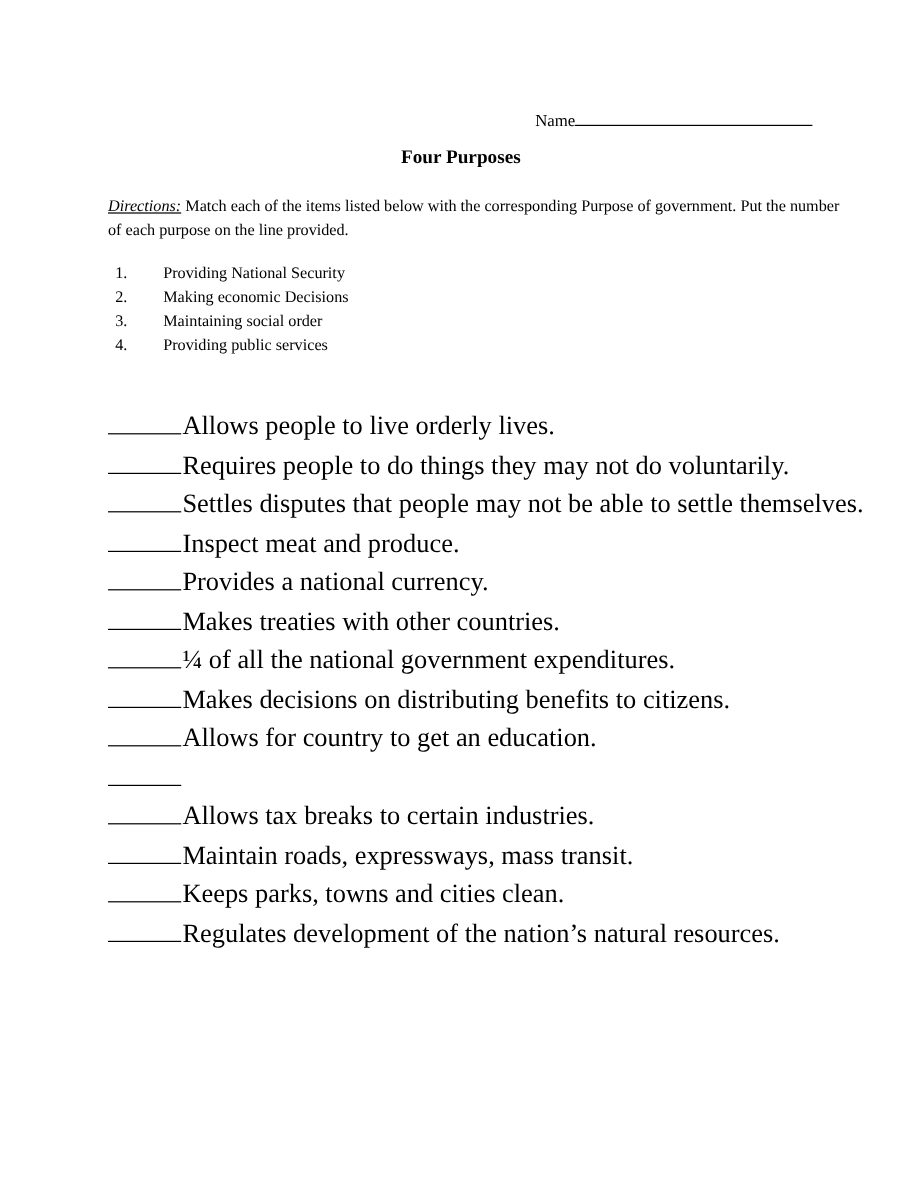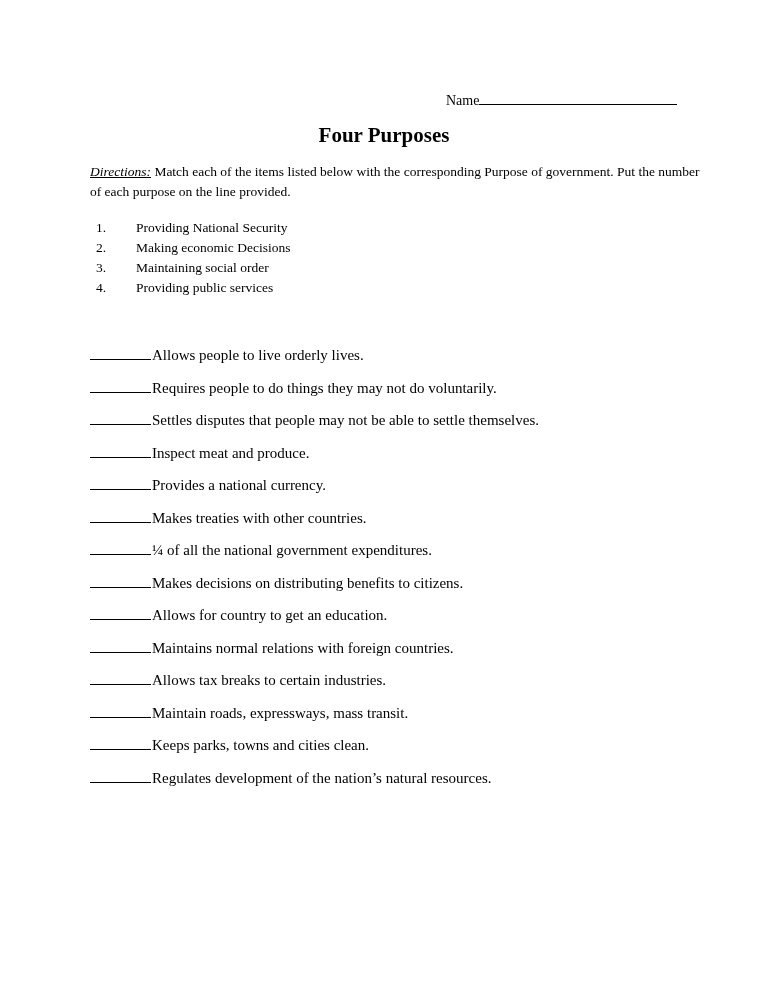--- a/index.html
+++ b/index.html
@@ -10,36 +10,36 @@
   .name-line {
     position: absolute; top: 90px; left: 446px;
     font-size: 14px; white-space: nowrap;
   }
   .name-blank {
     display: inline-block; width: 198px; border-bottom: 1px solid #000;
     height: 14px; vertical-align: baseline;
   }
   .title {
     position: absolute; top: 123px; left: 0; width: 768px; text-align: center;
-    font-size: 21px; font-weight: bold; margin: 0;
+    font-size: 16px; font-weight: bold; margin: 0;
   }
   .directions {
     position: absolute; top: 162px; left: 90px; width: 620px;
     font-size: 13.5px; line-height: 20px; margin: 0;
   }
   .directions .label { font-style: italic; text-decoration: underline; }
   .purposes {
     position: absolute; top: 218px; left: 90px; margin: 0; padding: 0;
     list-style: none; font-size: 13.5px; line-height: 20px;
   }
   .purposes li { position: relative; padding-left: 46px; }
   .purposes .num { position: absolute; left: 6px; }
   .items {
     position: absolute; top: 344px; left: 90px; margin: 0; padding: 0;
-    list-style: none; font-size: 15px;
+    list-style: none; font-size: 22px;
   }
   .items li { height: 32.5px; line-height: 22px; white-space: nowrap; }
   .blank {
     display: inline-block; width: 61px; border-bottom: 1px solid #000;
     height: 15px; vertical-align: baseline; margin-right: 1px;
   }
 </style>
 </head>
 <body>
 
@@ -61,18 +61,18 @@
 <ul class="items">
   <li><span class="blank"></span><span>Allows people to live orderly lives.</span></li>
   <li><span class="blank"></span><span>Requires people to do things they may not do voluntarily.</span></li>
   <li><span class="blank"></span><span>Settles disputes that people may not be able to settle themselves.</span></li>
   <li><span class="blank"></span><span>Inspect meat and produce.</span></li>
   <li><span class="blank"></span><span>Provides a national currency.</span></li>
   <li><span class="blank"></span><span>Makes treaties with other countries.</span></li>
   <li><span class="blank"></span><span>¼ of all the national government expenditures.</span></li>
   <li><span class="blank"></span><span>Makes decisions on distributing benefits to citizens.</span></li>
   <li><span class="blank"></span><span>Allows for country to get an education.</span></li>
-  <li><span class="blank"></span><span>Maintains normal relations with foreign countries.</span></li>
+  <li><span class="blank"></span></li>
   <li><span class="blank"></span><span>Allows tax breaks to certain industries.</span></li>
   <li><span class="blank"></span><span>Maintain roads, expressways, mass transit.</span></li>
   <li><span class="blank"></span><span>Keeps parks, towns and cities clean.</span></li>
   <li><span class="blank"></span><span>Regulates development of the nation’s natural resources.</span></li>
 </ul>
 
 </body></html>

